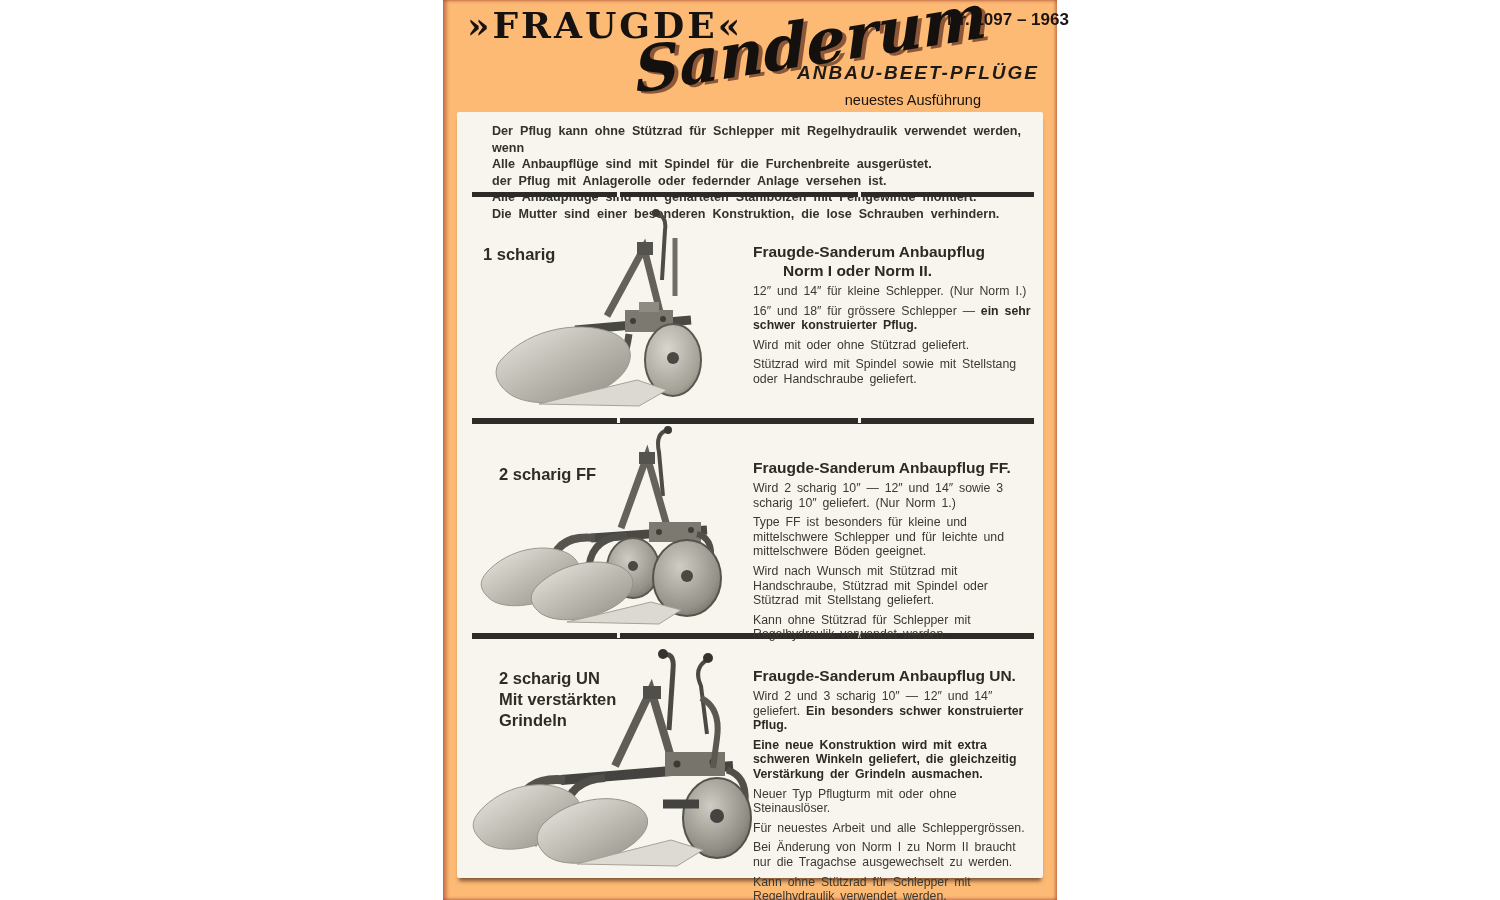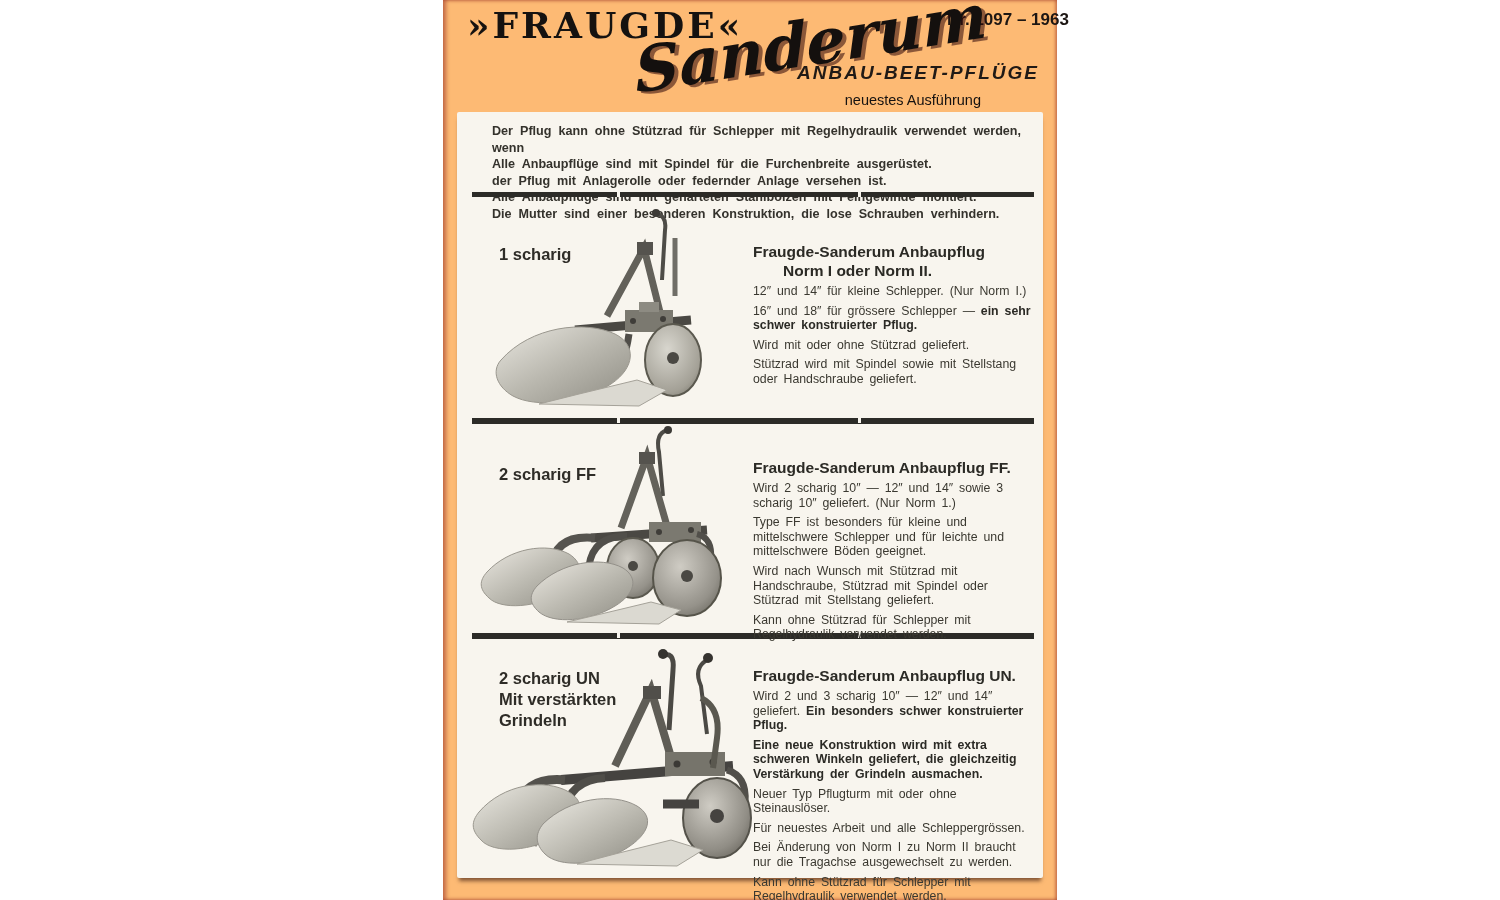--- a/index.html
+++ b/index.html
@@ -21,21 +21,21 @@
   
   .page{position:absolute;left:14px;top:112px;width:586px;height:766px;background:#f8f5ee;
         border-radius:2px;box-shadow:0 5px 4px -2px rgba(30,0,0,.55);}
   .intro{position:absolute;left:35px;top:11px;width:548px;font-size:12.6px;font-weight:bold;
          color:#34322c;line-height:16.6px;word-spacing:3.5px;}
   .rule{position:absolute;left:15px;width:562px;height:5px;background:#2c2b27;}
   .rule .gap{position:absolute;top:0;width:3px;height:5px;background:#f8f5ee;}
   #rule1{top:80px;}#rule2{top:306px;height:6px;}#rule3{top:521px;height:6px;}
   
   .label{position:absolute;font-size:16.5px;font-weight:bold;color:#2e2c27;line-height:21px;white-space:nowrap;}
-  #label1{left:42px;top:132px;}
+  #label1{left:26px;top:132px;}
   #label2{left:42px;top:352px;}
   #label3{left:42px;top:556px;}
   .textcol{position:absolute;left:296px;width:286px;color:#3a3830;}
   #text1{top:130px;}
   #text2{top:346px;}
   #text3{top:554px;}
   .title{font-size:15.5px;font-weight:bold;color:#2b2a25;line-height:19px;margin-bottom:4px;}
   .title .t2{padding-left:30px;}
   .body p{margin:4px 0 5px 0;font-size:12.3px;line-height:14.6px;word-spacing:2.5px;}
   .body .b{font-weight:bold;color:#2b2a25;}

